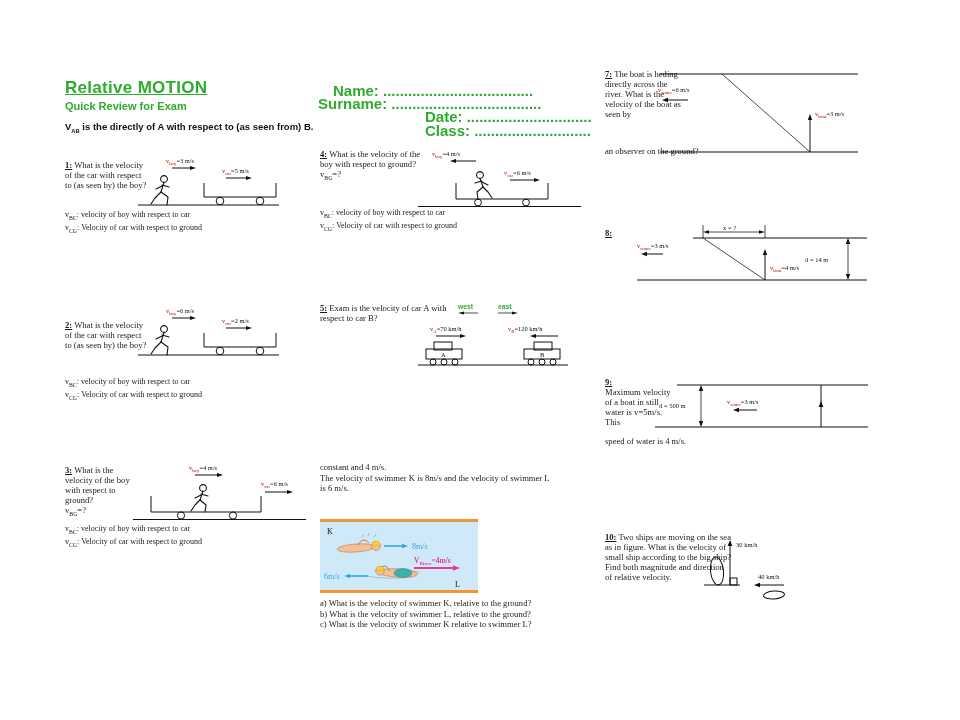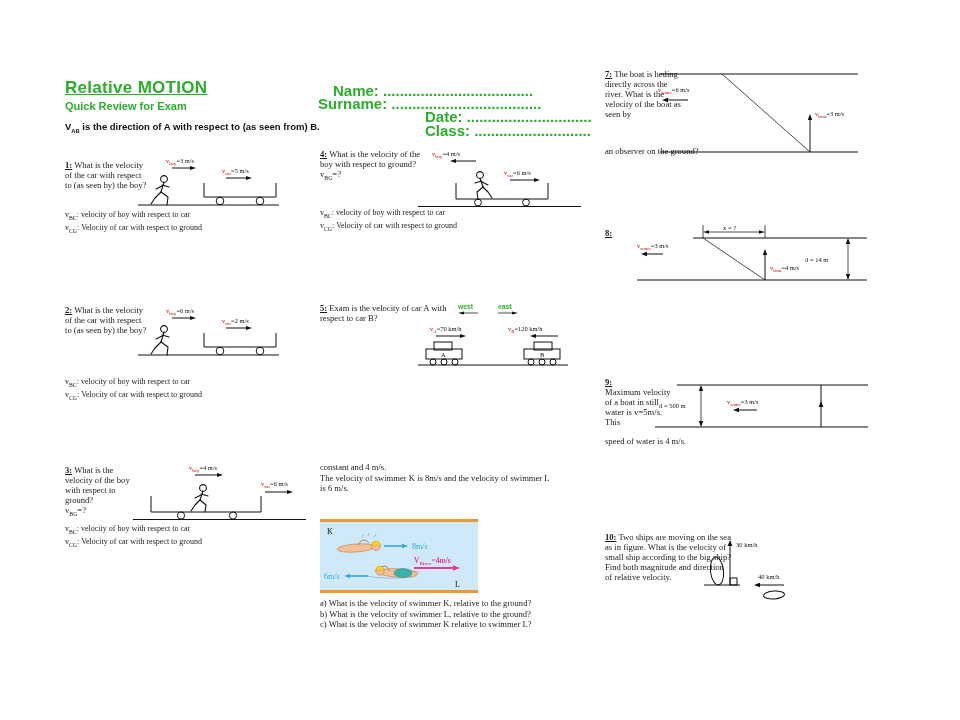--- a/index.html
+++ b/index.html
@@ -33,21 +33,21 @@
   .mg{fill:#ea3a8c}.mgl{stroke:#ea3a8c;stroke-width:2;fill:none}
   .skin{fill:#f3bf98;stroke:#b97e4e;stroke-width:.6}
   .cap{fill:#ffd12e;stroke:#caa10c;stroke-width:.5}
   .arm{stroke:#b97e4e;stroke-width:1;fill:none}
 </style>
 </head>
 <body>
 
 <div class="abs marker title" style="left:65px;top:78px">Relative MOTION</div>
 <div class="abs marker subtitle" style="left:65px;top:100px">Quick Review for Exam</div>
-<div class="abs intro" style="left:65px;top:121px"><span>V</span><sub>AB</sub><span> is the direction of A with respect to (as seen from) B.</span></div>
+<div class="abs intro" style="left:65px;top:121px"><span>V</span><sub>AB</sub><span> is the directly of A with respect to (as seen from) B.</span></div>
 
 <div class="abs fld" style="left:333px;top:82px">Name: ....................................</div>
 <div class="abs fld" style="left:318px;top:95px">Surname: ....................................</div>
 <div class="abs fld" style="left:425px;top:108px">Date: ..............................</div>
 <div class="abs fld" style="left:425px;top:122px">Class: ............................</div>
 
 <div class="abs ptext" style="left:65px;top:160px;width:82px">
   <span class="pnum">1:</span> <span>What is the velocity of the car with respect to (as seen by) the boy?</span>
 </div>
 <svg class="abs" style="left:136px;top:153px" width="145" height="58" viewBox="0 0 145 58">
@@ -74,21 +74,21 @@
       <line class="st" x1="90" y1="25" x2="111" y2="25"></line>
       <polygon class="blk" points="116,25 110,23 110,27"></polygon>
     </g>
   <line class="st" x1="2" y1="52" x2="143" y2="52"></line>
 </svg>
 <div class="abs notes" style="left:65px;top:209px">
   <div><span>v</span><sub>BC</sub><span>: velocity of boy with respect to car</span></div>
   <div><span>v</span><sub>CG</sub><span>: Velocity of car with respect to ground</span></div>
 </div>
 
-<div class="abs ptext" style="left:65px;top:305px;width:82px">
+<div class="abs ptext" style="left:65px;top:320px;width:82px">
   <span class="pnum">2:</span> <span>What is the velocity of the car with respect to (as seen by) the boy?</span>
 </div>
 <svg class="abs" style="left:136px;top:303px" width="145" height="58" viewBox="0 0 145 58">
   <text class="rlab" x="30" y="10"><tspan class="v">v</tspan><tspan class="s" dy="1.5">boy</tspan><tspan class="r" dy="-1.5">=6 m/s</tspan></text>
   <g>
       <line class="st" x1="36" y1="15" x2="55" y2="15"></line>
       <polygon class="blk" points="60,15 54,13 54,17"></polygon>
     </g>
   <g class="fig" transform="translate(28,26)">
     <circle cx="0" cy="0" r="3.4"></circle>

